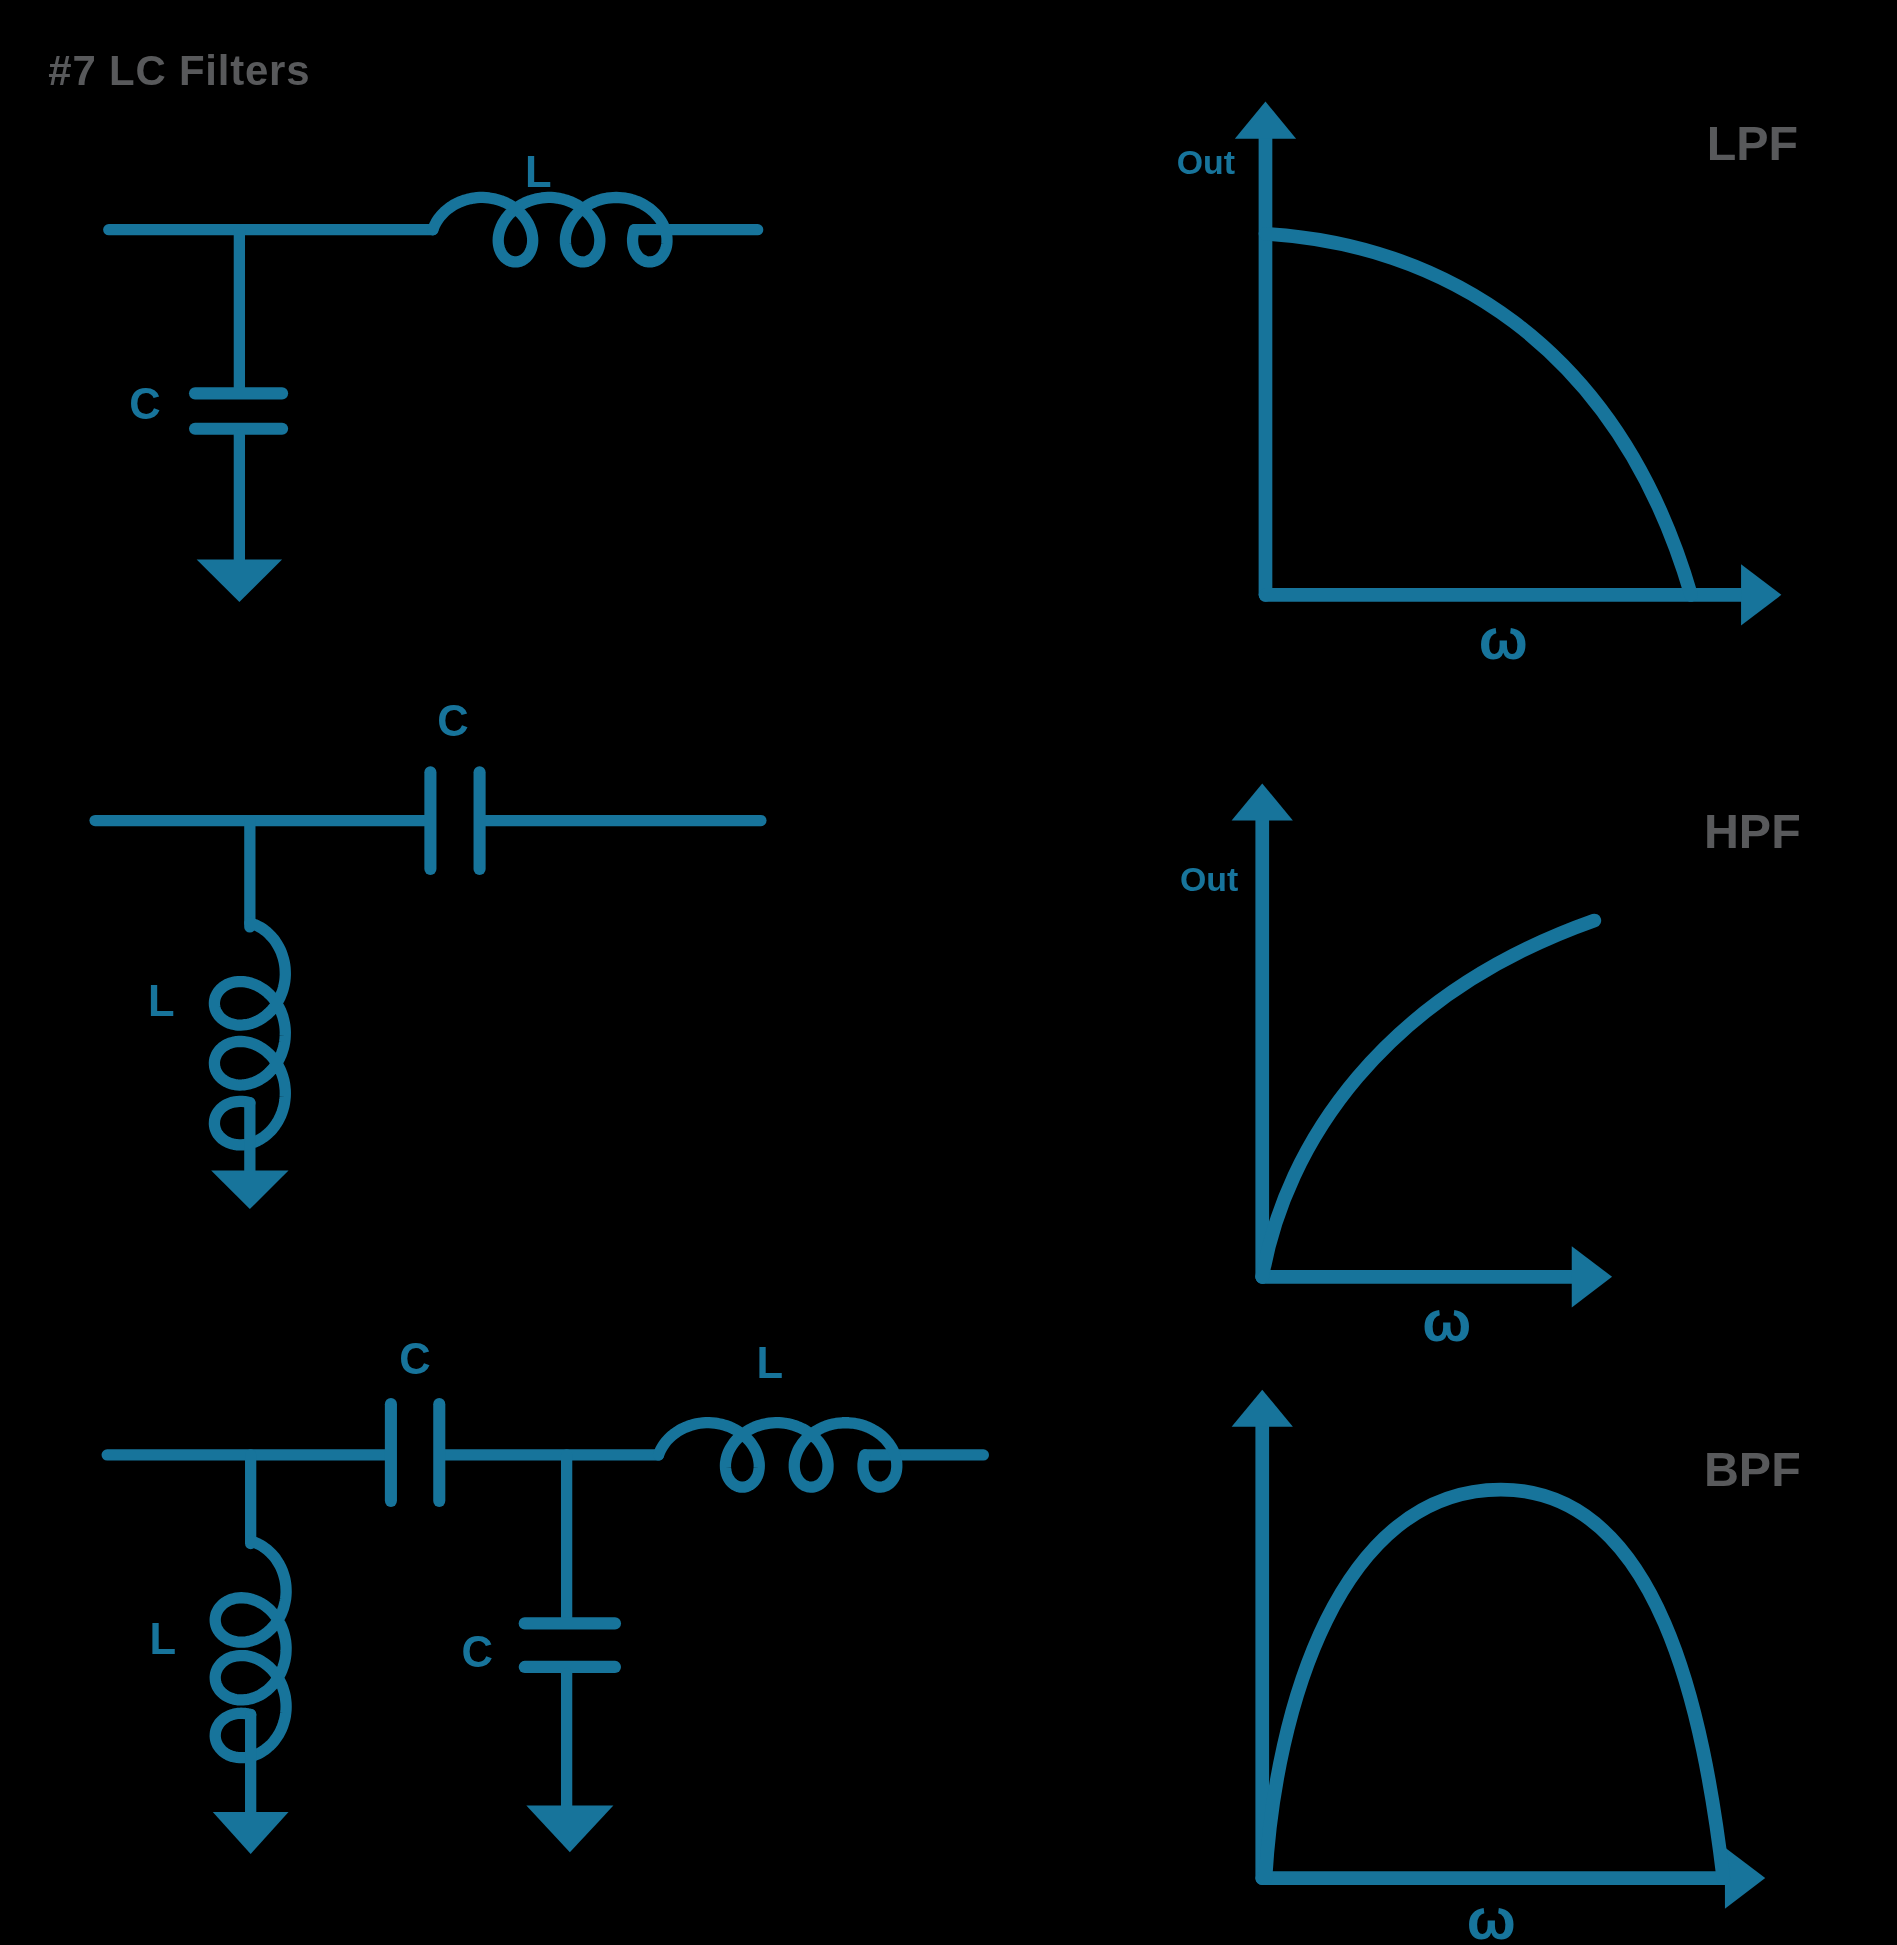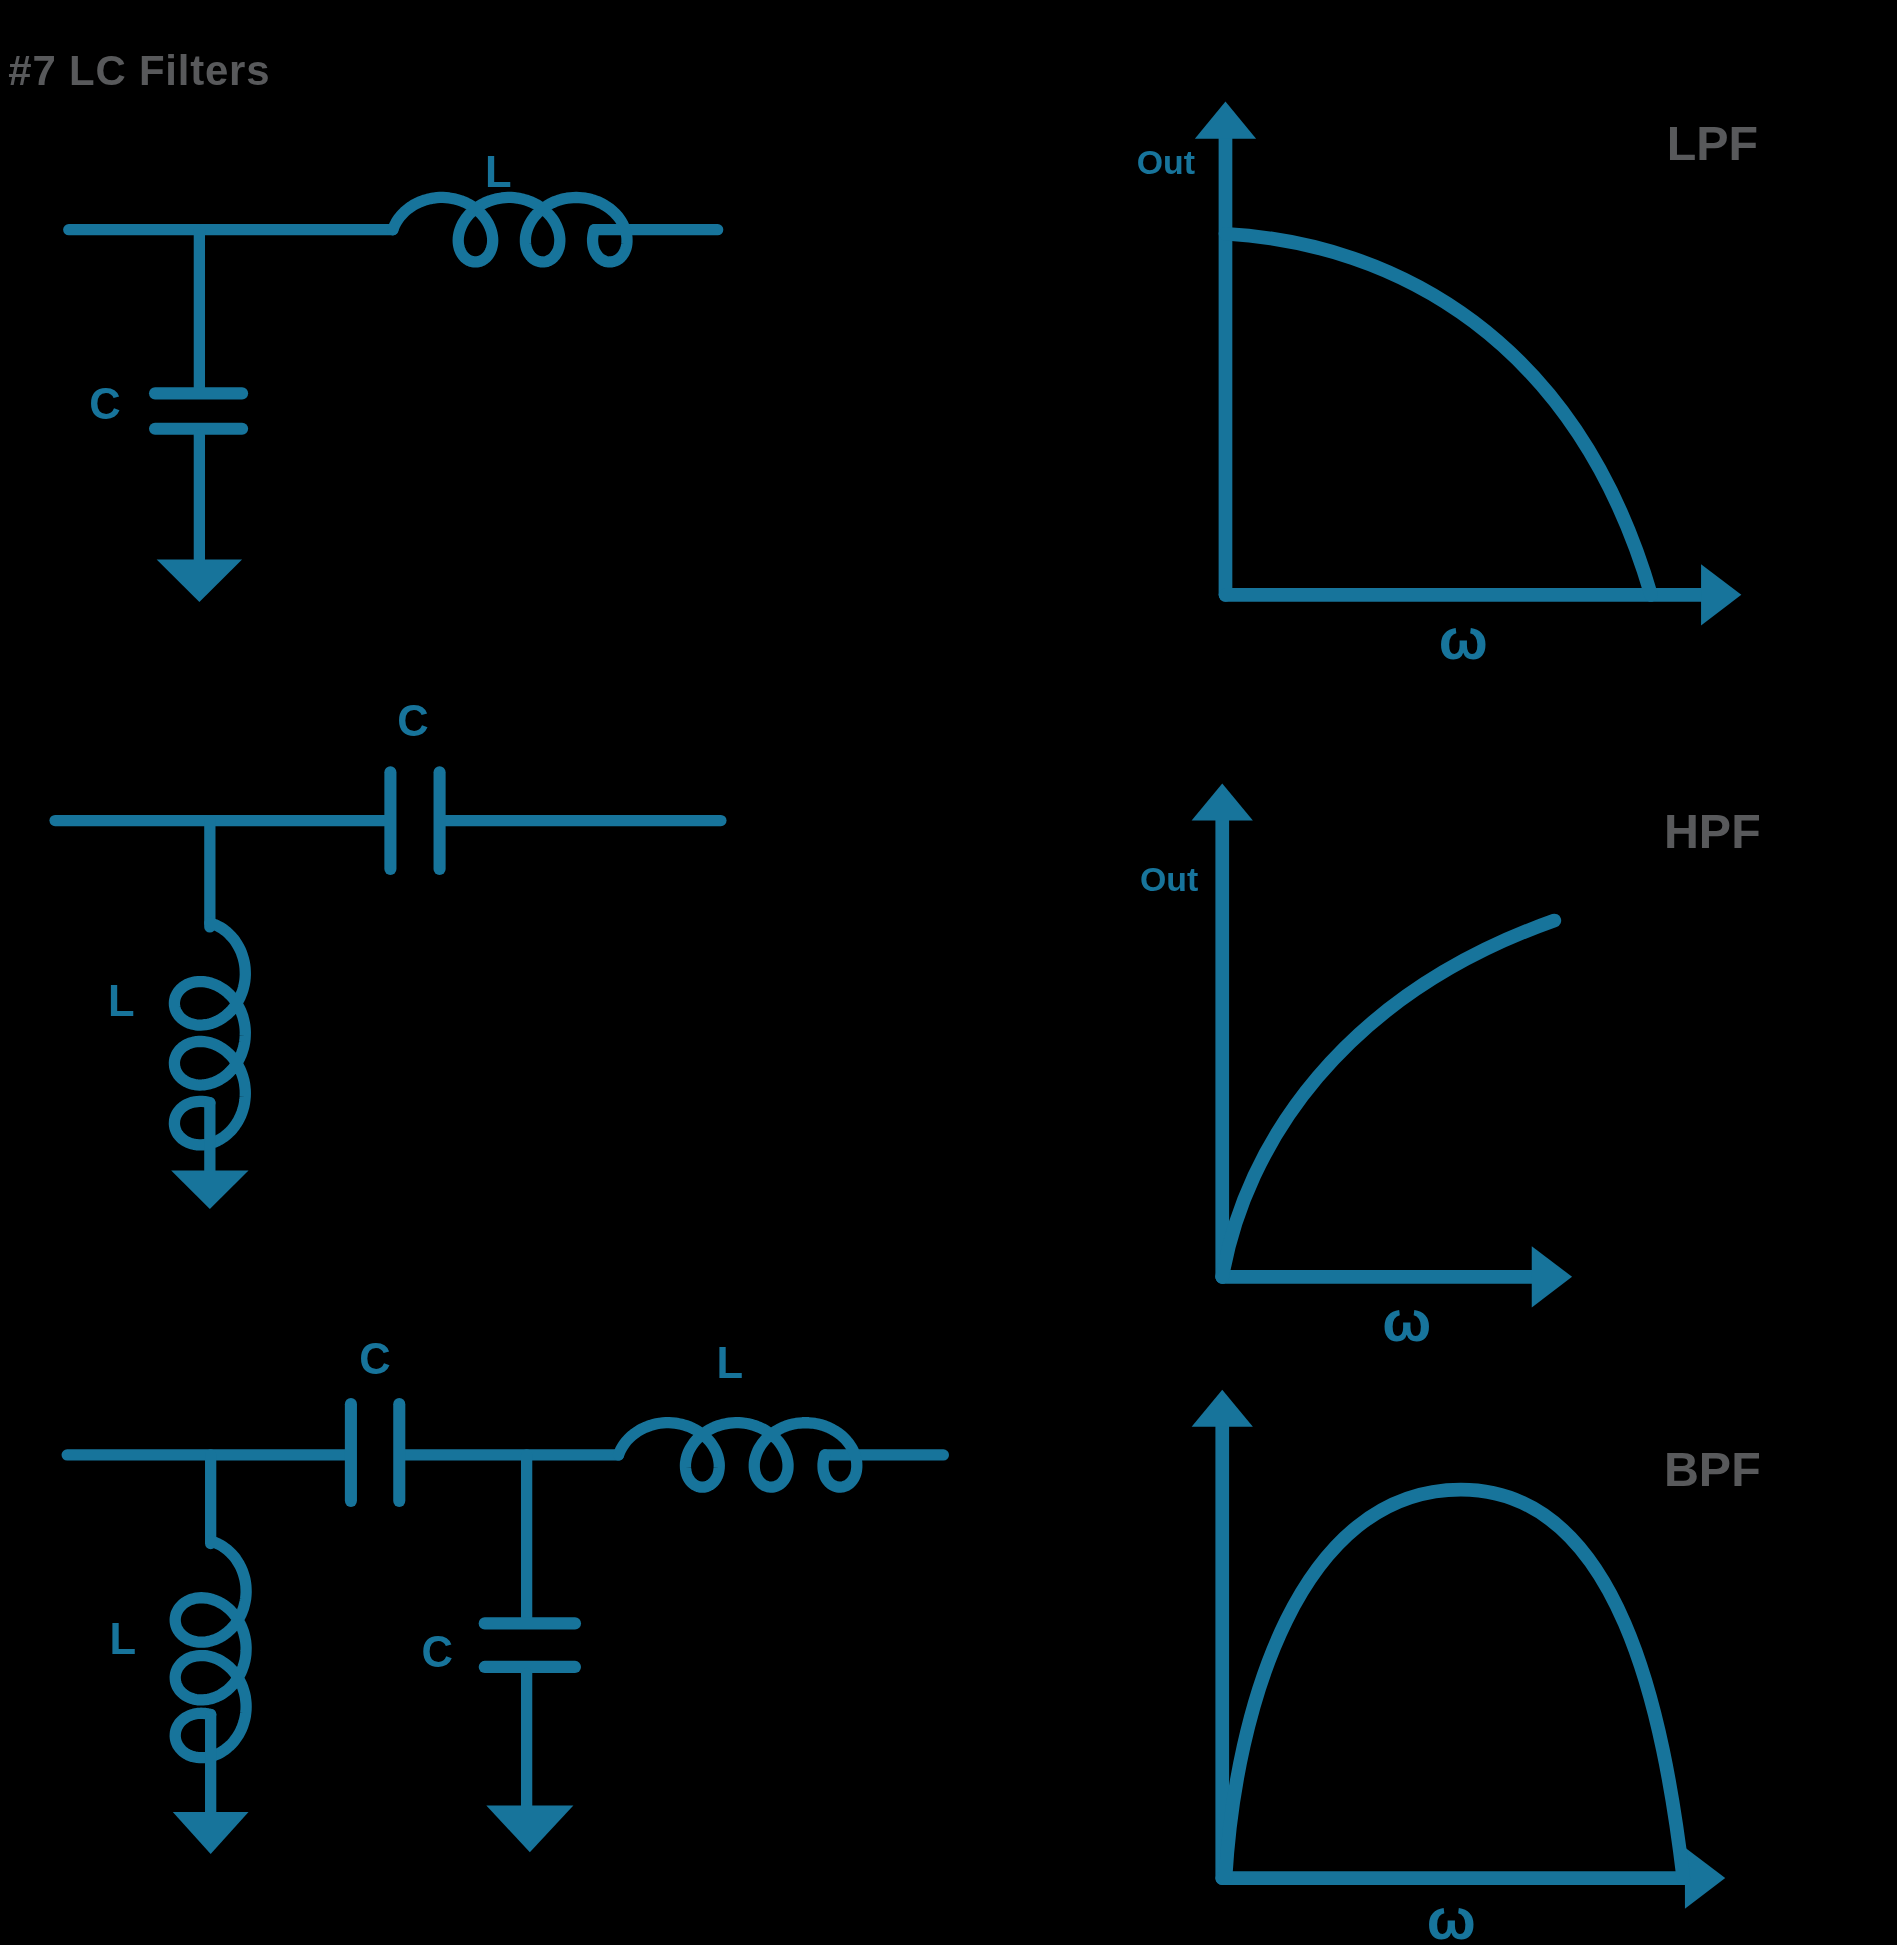--- a/index.html
+++ b/index.html
@@ -1,17 +1,17 @@
 <!DOCTYPE html>
 <html style="--accent: #17749B; --gray: #58595B; --bg: #000000;font-size:13px"><head>
 <meta charset="utf-8">
 <style>
   :root { --accent:#17749B; --gray:#58595B; --bg:#000000; }
   html,body { margin:0; padding:0; background:var(--bg); }
-  .stage { width:1728px; height:1945px; position:relative; background:var(--bg); }
+  .stage { width:1728px; height:1945px; position:relative; background:var(--bg);margin-left:40px; }
   svg { display:block; }
   .wire  { stroke:var(--accent); stroke-width:14; fill:none; stroke-linecap:round; }
   .plate { stroke:var(--accent); stroke-width:15; fill:none; stroke-linecap:round; }
   .coil  { stroke:var(--accent); stroke-width:14; fill:none; stroke-linecap:round; stroke-linejoin:round; }
   .axis  { stroke:var(--accent); stroke-width:17; fill:none; stroke-linecap:round; }
   .curve { stroke:var(--accent); stroke-width:17; fill:none; stroke-linecap:round; }
   .tri   { fill:var(--accent); stroke:none; }
   text   { font-family:"Liberation Sans","DejaVu Sans",sans-serif; font-weight:bold; }
   .comp-lbl  { fill:var(--accent); font-size:54px; text-anchor:middle; }
   .out-lbl   { fill:var(--accent); font-size:42px; text-anchor:middle; }

